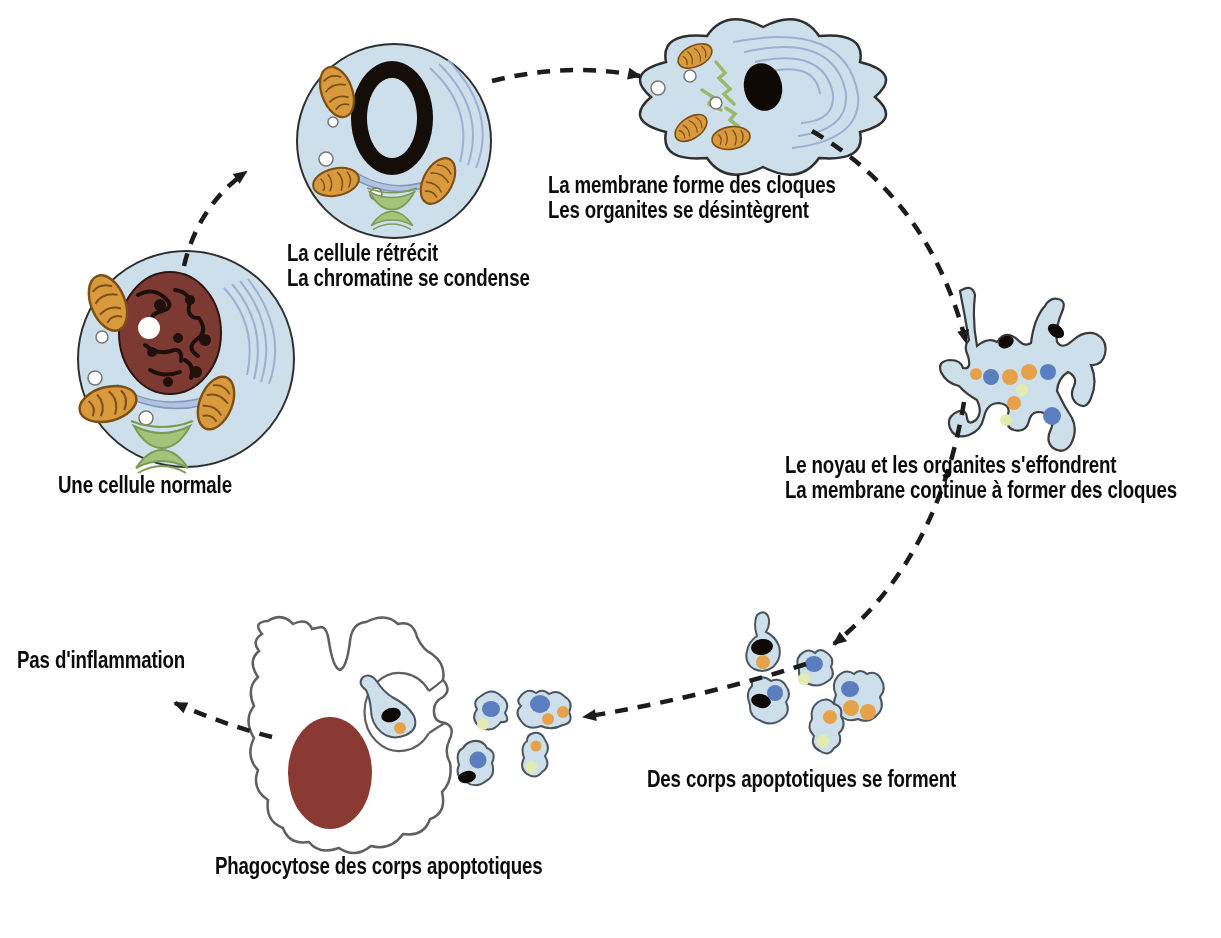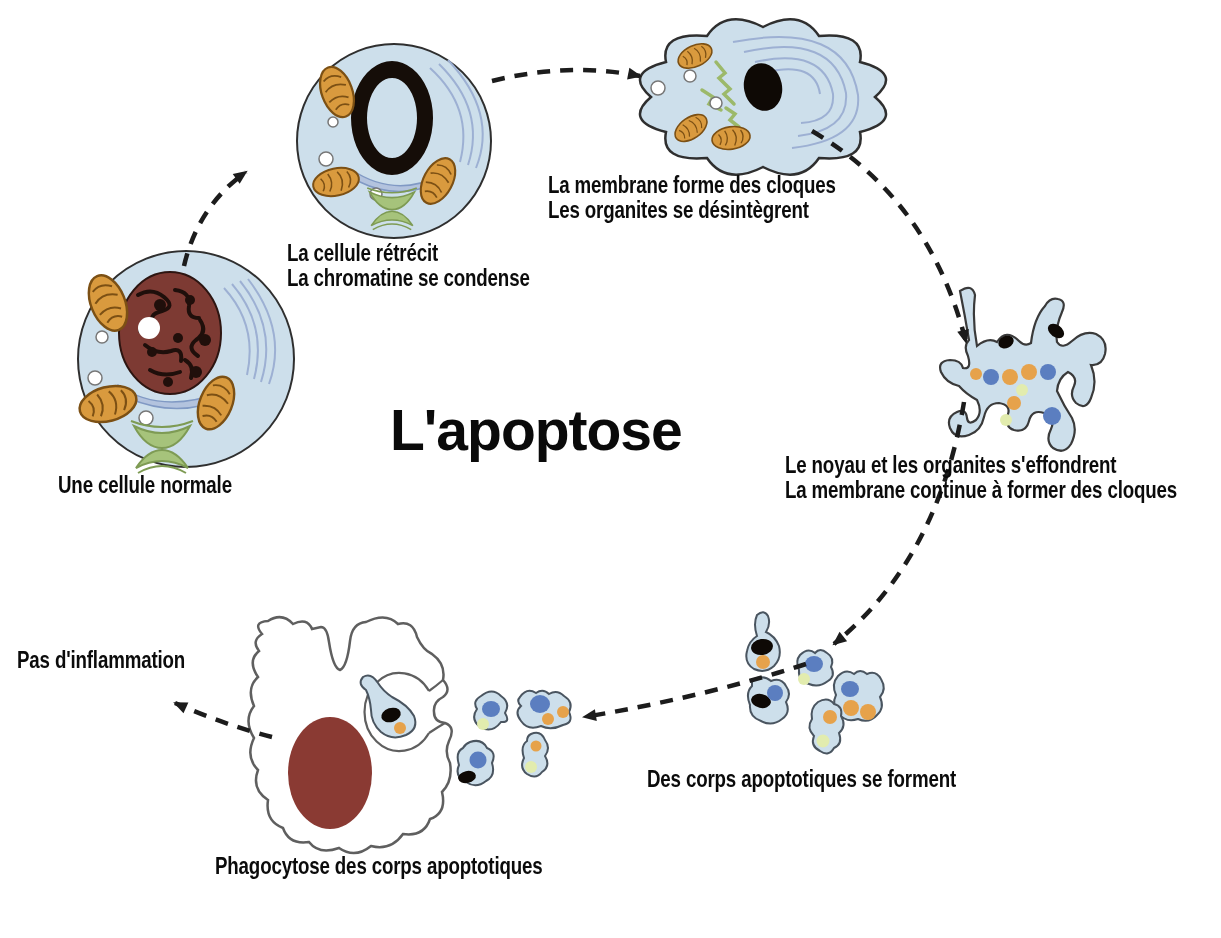--- a/index.html
+++ b/index.html
@@ -228,21 +228,20 @@
     <g fill="none" stroke="#1c1c1c" stroke-width="4.5" stroke-dasharray="13 10">
       <path d="M 184 266 Q 198 206 246 172" marker-end="url(#ah)"></path>
       <path d="M 492 81 Q 568 62 640 76" marker-end="url(#ah)"></path>
       <path d="M 812 131 Q 930 200 966 342" marker-end="url(#ah)"></path>
       <path d="M 964 402 Q 938 560 834 644" marker-end="url(#ah)"></path>
       <path d="M 806 664 Q 700 698 584 717" marker-end="url(#ah)"></path>
       <path d="M 272 737 Q 222 724 175 703" marker-end="url(#ah)"></path>
     </g>
   </svg>
 
-  <div class="title" style="left:390px;top:402px;">L'apoptose</div>
 
   <div class="lbl" style="left:58px;top:472px;">
     <div>Une cellule normale</div>
   </div>
 
   <div class="lbl" style="left:287px;top:240px;">
     <div>La cellule rétrécit</div>
     <div>La chromatine se condense</div>
   </div>
 

